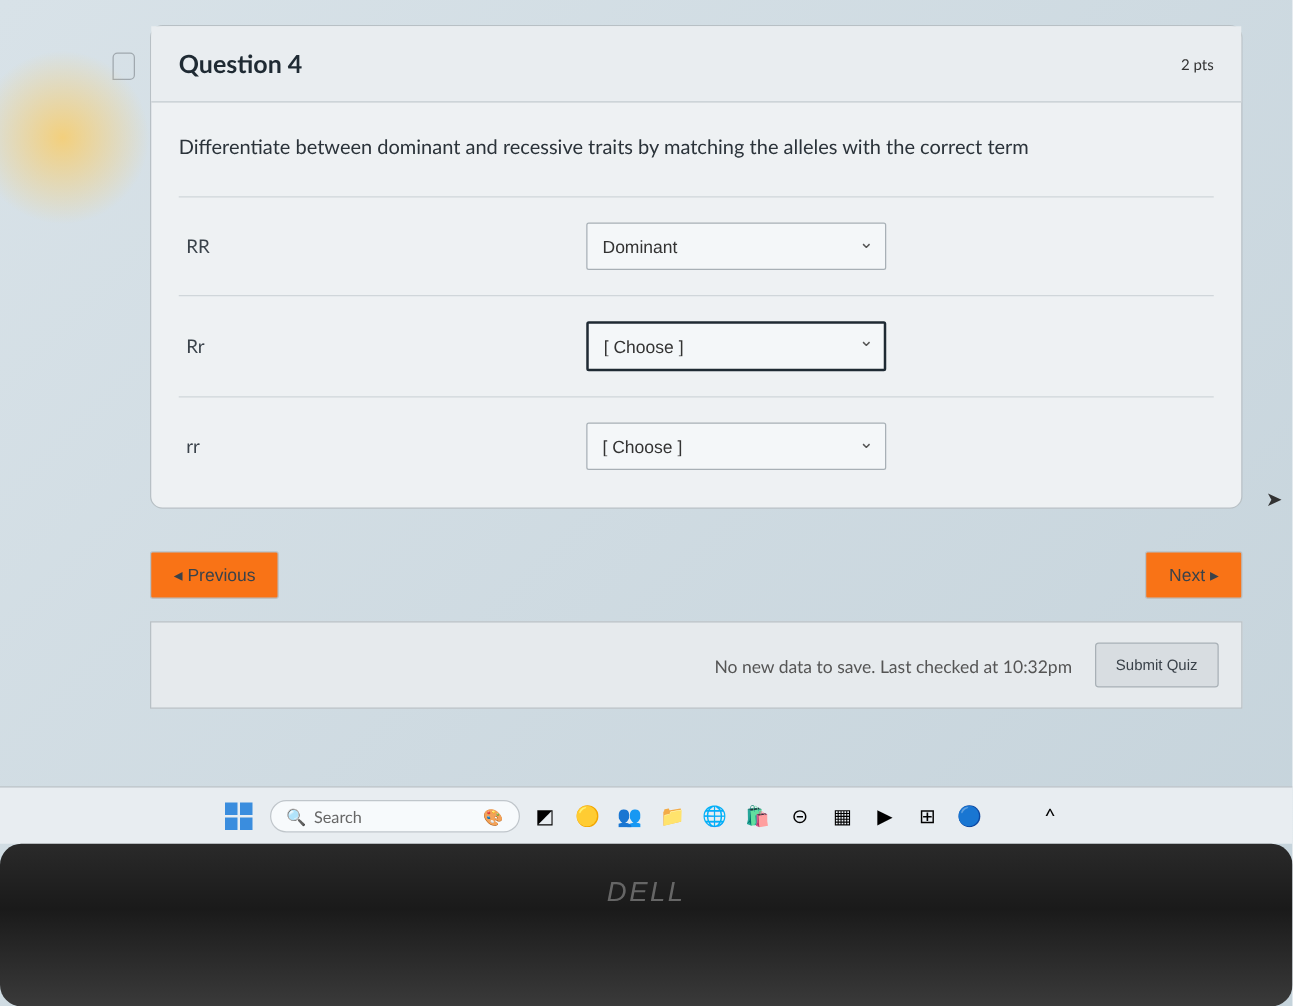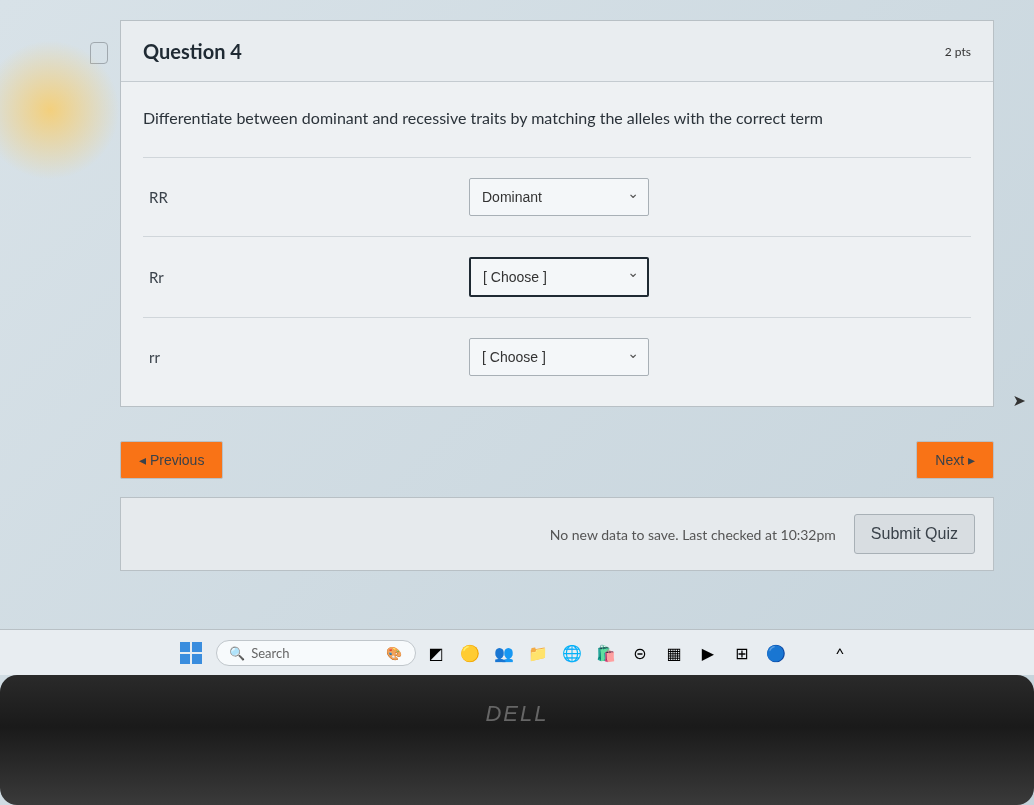--- a/index.html
+++ b/index.html
@@ -26,21 +26,21 @@
       position: absolute;
       left: 90px; top: 42px;
       width: 18px; height: 22px;
       border: 1.5px solid #a0a8ae;
       border-radius: 4px 4px 4px 0;
       background: transparent;
     }
     .question-card {
       background: #eef1f3;
       border: 1px solid #b8c0c5;
-      border-radius: 0;
+      border-radius: 10px;
     }
     .q-header {
       display: flex;
       justify-content: space-between;
       align-items: center;
       padding: 18px 22px;
       border-bottom: 1px solid #c4cbd0;
       background: #e9edf0;
     }
     .q-title {
@@ -69,21 +69,21 @@
       gap: 46px;
     }
     .match-label {
       width: 280px;
       font-size: 15px;
       color: #3a424a;
       padding-left: 6px;
     }
     .select-wrap {
       position: relative;
-      width: 180px;
+      width: 240px;
     }
     .select-wrap.focused select {
       border: 2px solid #1f2a33;
     }
     select {
       width: 100%;
       padding: 10px 28px 10px 12px;
       font-size: 14px;
       border: 1px solid #a8b0b6;
       background: #f4f7f9;
@@ -124,21 +124,21 @@
       gap: 18px;
     }
     .save-text {
       font-size: 14px;
       color: #555;
     }
     .submit-btn {
       background: #d8dde1;
       border: 1px solid #a8b0b6;
       padding: 10px 16px;
-      font-size: 16px;
+      font-size: 12px;
       color: #3a424a;
       cursor: pointer;
       border-radius: 3px;
     }
     
     .taskbar {
       position: absolute;
       bottom: 130px;
       left: 0; right: 0;
       height: 46px;

